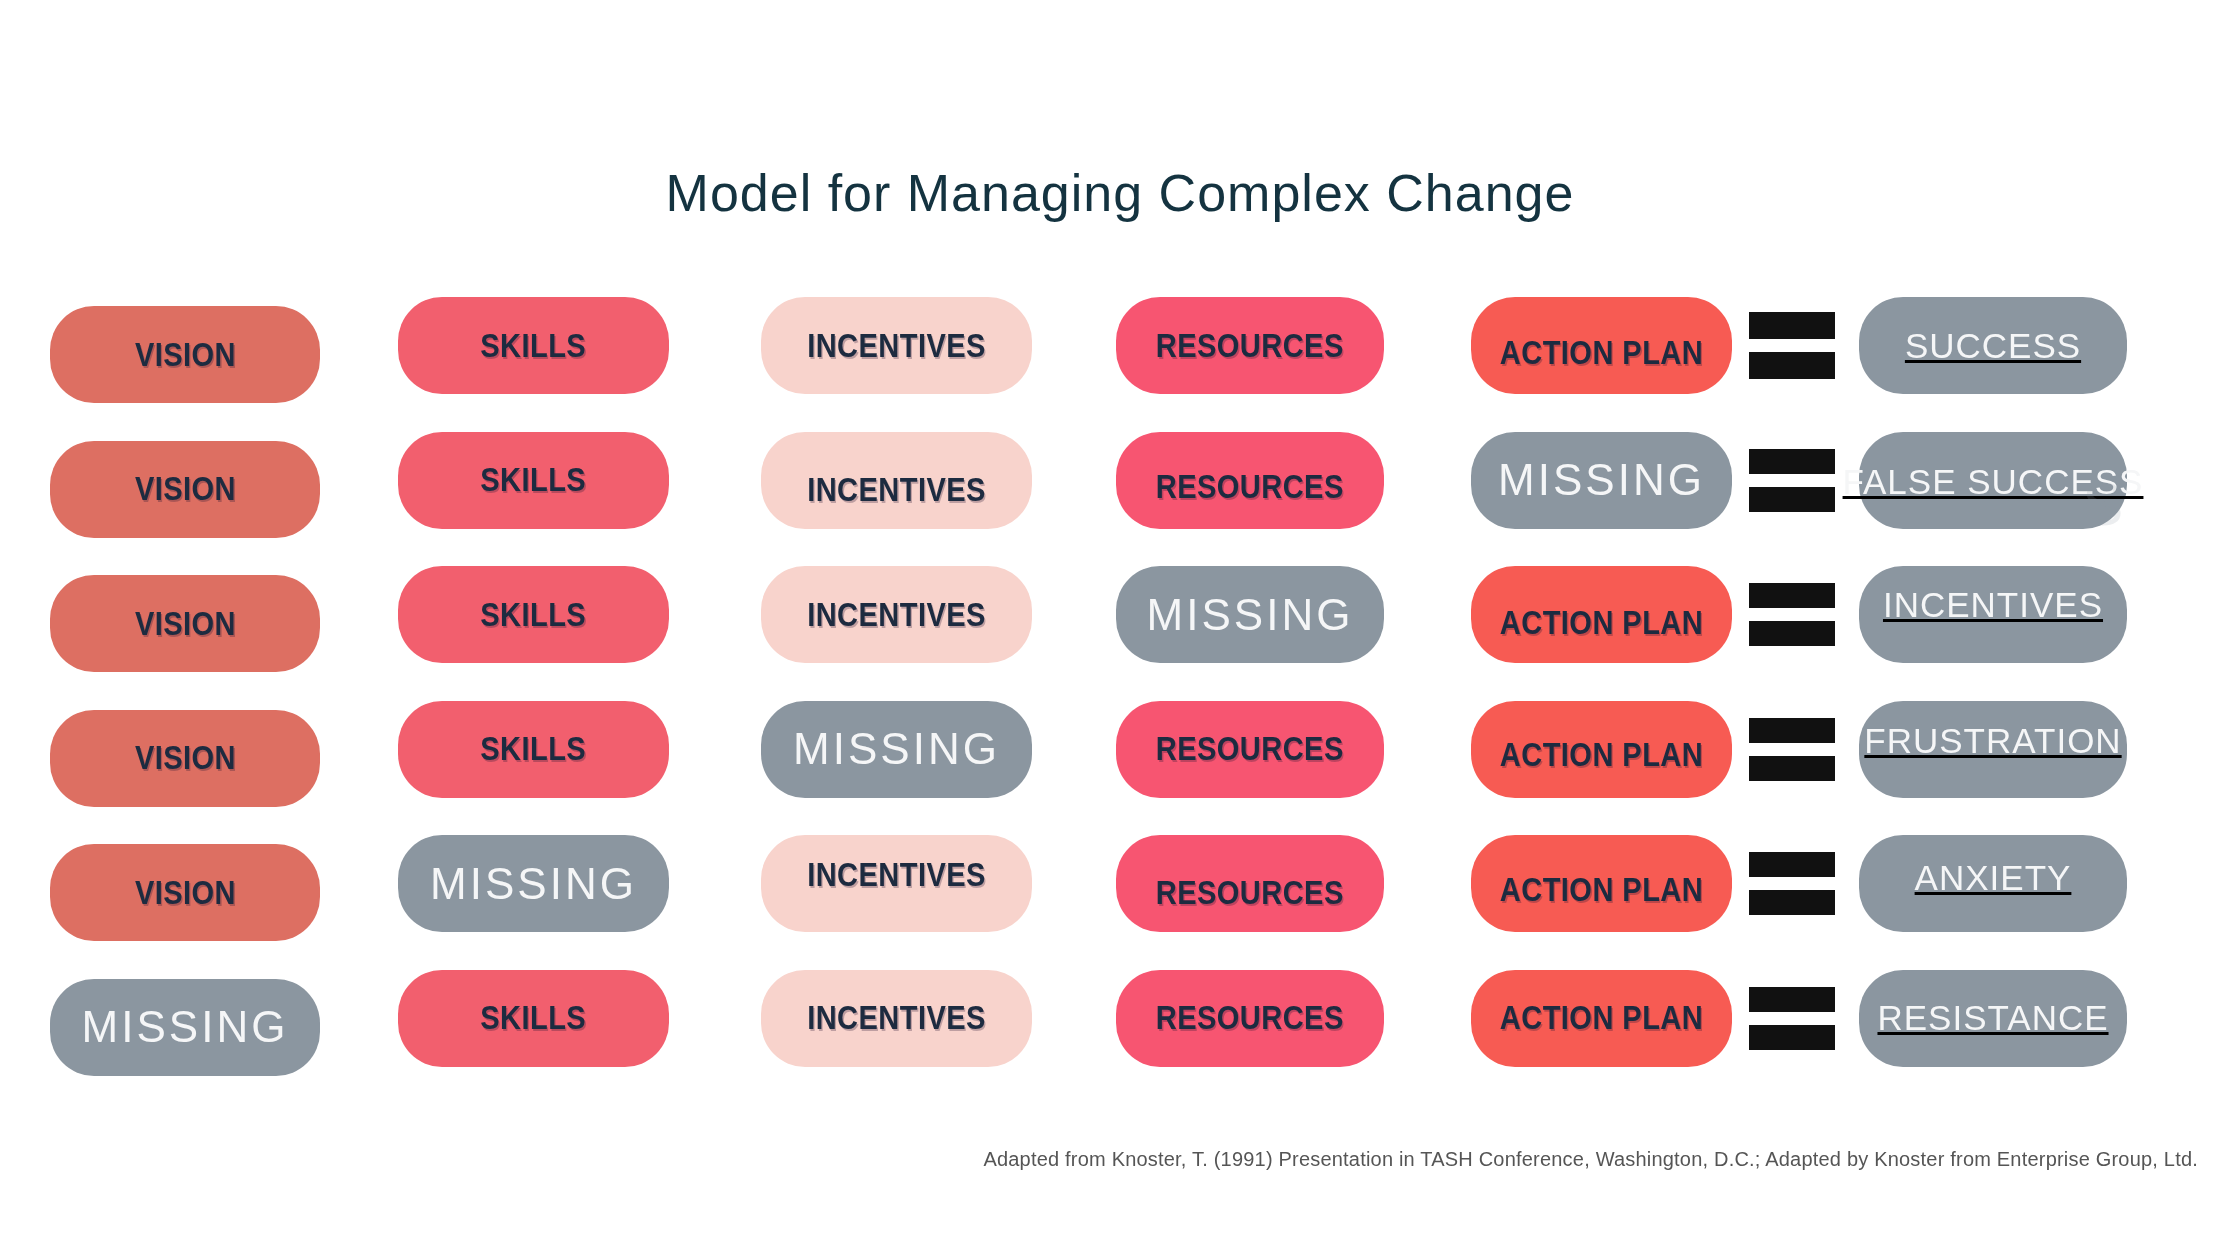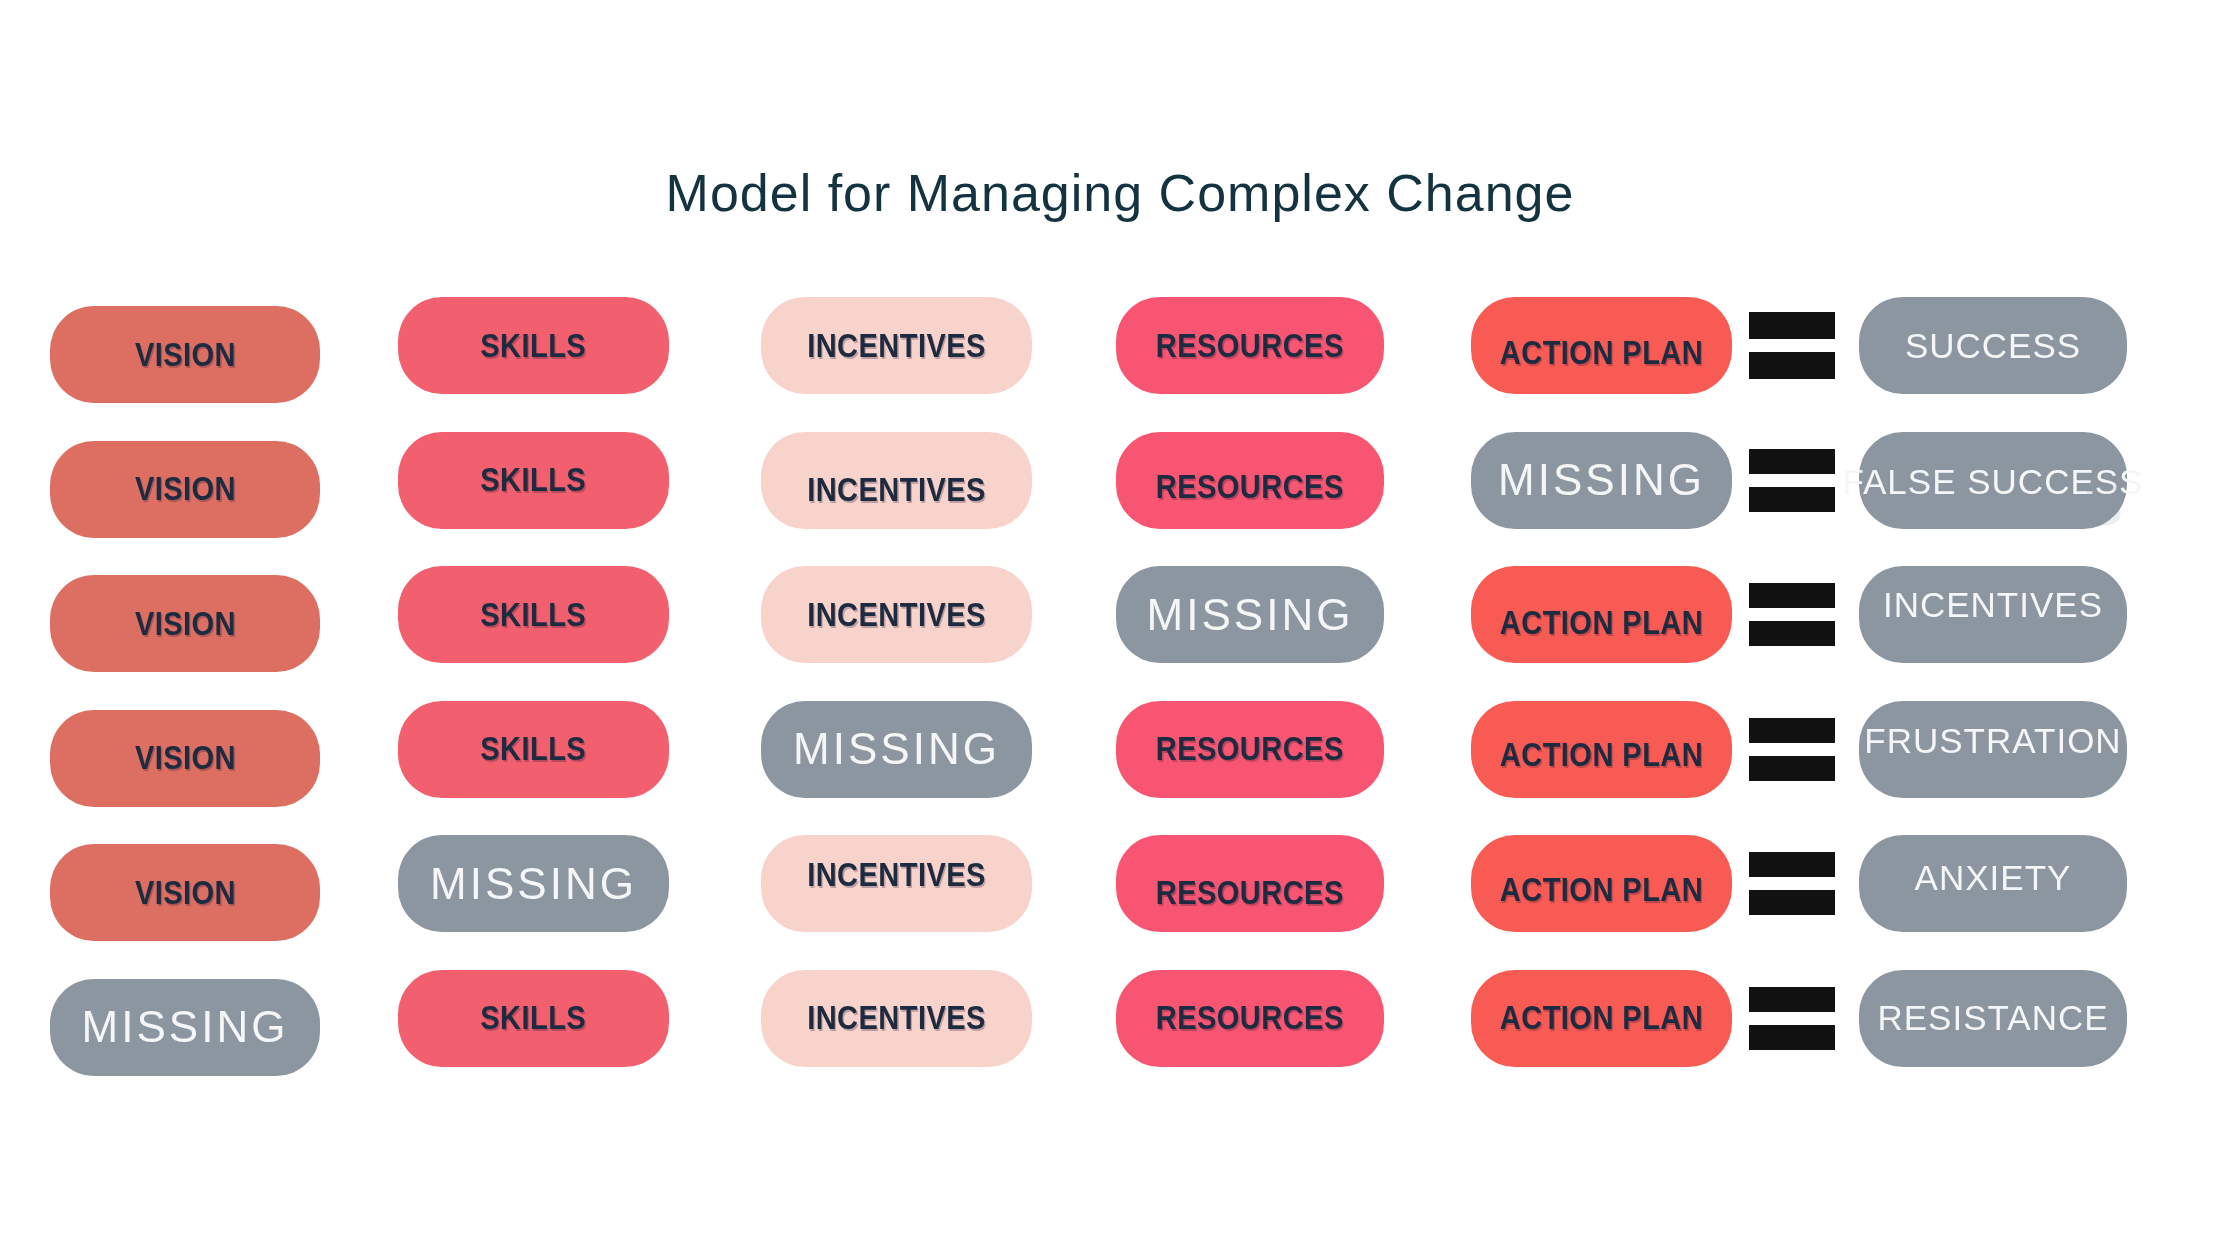--- a/index.html
+++ b/index.html
@@ -40,21 +40,21 @@
     height: 97px;
     width: 2080px;
   }
   .cell { position: absolute; top: 0; height: 97px; }
   .c1 { left: 0;     width: 270px; margin-top: 9px; }
   .c2 { left: 348px; width: 271px; }
   .c3 { left: 711px; width: 271px; }
   .c4 { left: 1066px; width: 268px; }
   .c5 { left: 1421px; width: 261px; }
   .c6 { left: 1699px; width: 86px; }
-  .c7 { left: 1809px; width: 268px; }
+  .c7 { left: 1809px; width: 268px; text-decoration: underline; }
 
   .pill {
     width: 100%;
     height: 100%;
     border-radius: 44px;
     display: flex;
     align-items: center;
     justify-content: center;
   }
   .pill-vision      { background: var(--c-vision, #dd6f62); }
@@ -369,13 +369,14 @@
         <div class="cell c7">
           <div class="pill pill-result">
             <span class="pill-label light">RESISTANCE</span>
           </div>
         </div>
       </div>
     </div>
 
   <div id="overflow-artifact">S</div>
 
+  <div id="attribution">Adapted from Knoster, T. (1991) Presentation in TASH Conference, Washington, D.C.; Adapted by Knoster from Enterprise Group, Ltd.</div>
 </div>
 
 </body></html>

